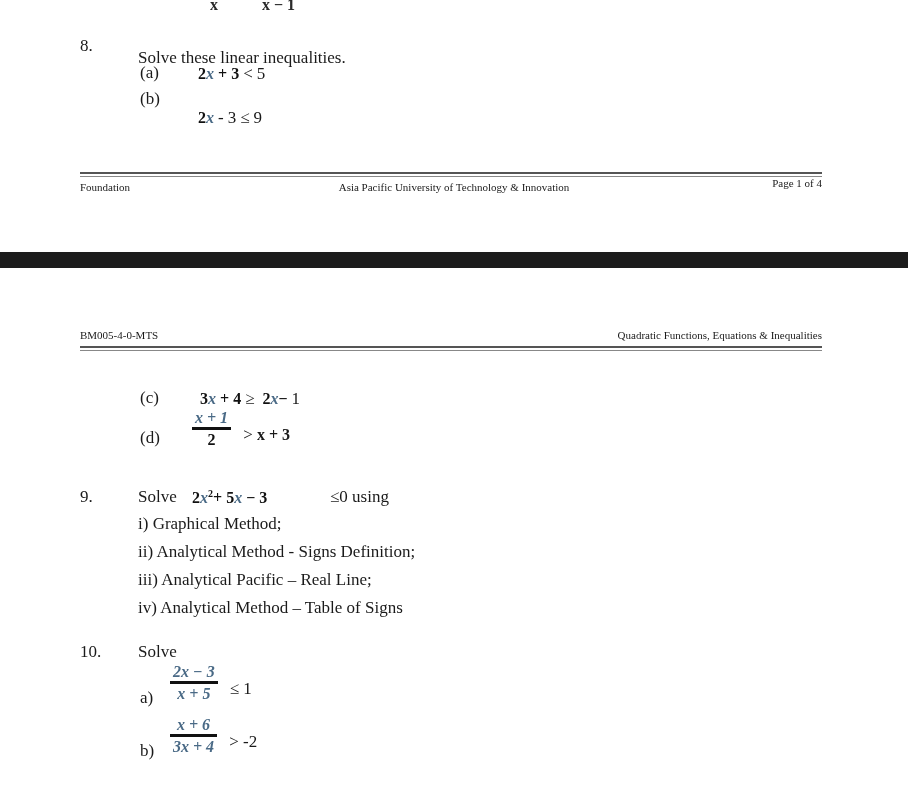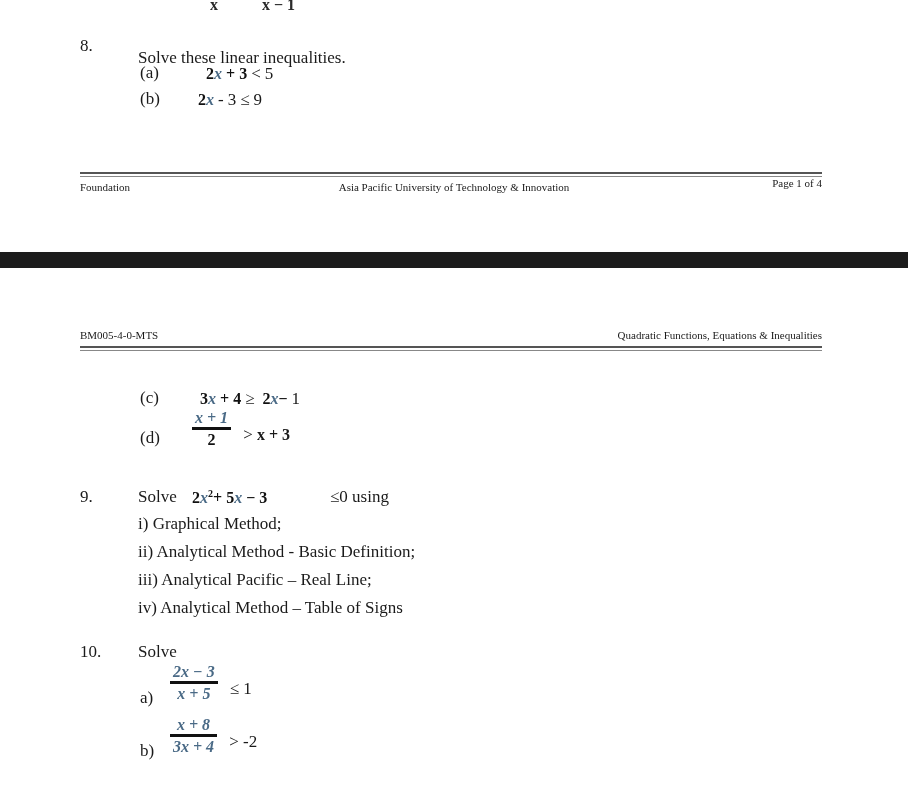--- a/index.html
+++ b/index.html
@@ -147,30 +147,30 @@
 
 <div class="page" style="top:0; height:252px;">
 
   <div class="topcut" style="left:210px;">x</div>
   <div class="topcut" style="left:262px;">x − 1</div>
 
   <div class="qnum" style="left:80px; top:36px;">8.</div>
   <div class="qline" style="left:138px; top:36px;margin-top:12px;">Solve these linear inequalities.</div>
 
   <div class="sublabel" style="left:140px; top:63px;">(a)</div>
-  <div class="math" style="position:absolute; left:206px; top:64px;">
+  <div class="math" style="position:absolute; left:198px; top:64px;">
     <span class="n">2</span><span class="v">x</span>
     <span class="op">+</span>
     <span class="n">3</span>
     <span class="rel">&lt;</span>
     <span class="rel">5</span>
   </div>
 
   <div class="sublabel" style="left:140px; top:89px;">(b)</div>
-  <div class="math" style="position:absolute; left:198px; top:90px;">
+  <div class="math" style="position:absolute; left:198px; top:108px;">
     <span class="n">2</span><span class="v">x</span>
     <span class="rel">-</span>
     <span class="rel">3</span>
     <span class="rel">≤</span>
     <span class="rel">9</span>
   </div>
 
   <div class="rule-double" style="top:172px;"></div>
   <div class="hf-text hf-left" style="top:180px;">Foundation</div>
   <div class="hf-text hf-center" style="top:180px;">Asia Pacific University of Technology &amp; Innovation</div>
@@ -215,21 +215,21 @@
     <span class="n">5</span><span class="v">x</span>
     <span class="op">−</span>
     <span class="n">3</span>
   </div>
   <div class="qline" style="left:330px; top:219px;">
     <span class="rel">≤</span><span class="rel">0</span>
     <span>using</span>
   </div>
 
   <div class="qline" style="left:138px; top:246px;">i) Graphical Method;</div>
-  <div class="qline" style="left:138px; top:274px;">ii) Analytical Method - Basic Definition;</div>
+  <div class="qline" style="left:138px; top:274px;">ii) Analytical Method - Signs Definition;</div>
   <div class="qline" style="left:138px; top:302px;">iii) Analytical Pacific – Real Line;</div>
   <div class="qline" style="left:138px; top:330px;">iv) Analytical Method – Table of Signs</div>
 
   <div class="qnum" style="left:80px; top:374px;">10.</div>
   <div class="qline" style="left:138px; top:374px;">Solve</div>
 
   <div class="sublabel" style="left:140px; top:420px;">a)</div>
   <div class="frac-row" style="left:170px; top:396px;">
     <span class="frac math">
       <span class="num v">2x − 3</span>
@@ -238,21 +238,21 @@
     </span>
     <span class="rel">
       <span>≤</span>
       <span>1</span>
     </span>
   </div>
 
   <div class="sublabel" style="left:140px; top:473px;">b)</div>
   <div class="frac-row" style="left:170px; top:449px;">
     <span class="frac math">
-      <span class="num v">x + 8</span>
+      <span class="num v">x + 6</span>
       <span class="bar"></span>
       <span class="den v">3x + 4</span>
     </span>
     <span class="rel">
       <span>&gt;</span>
       <span>-2</span>
     </span>
   </div>
 
 </div>

